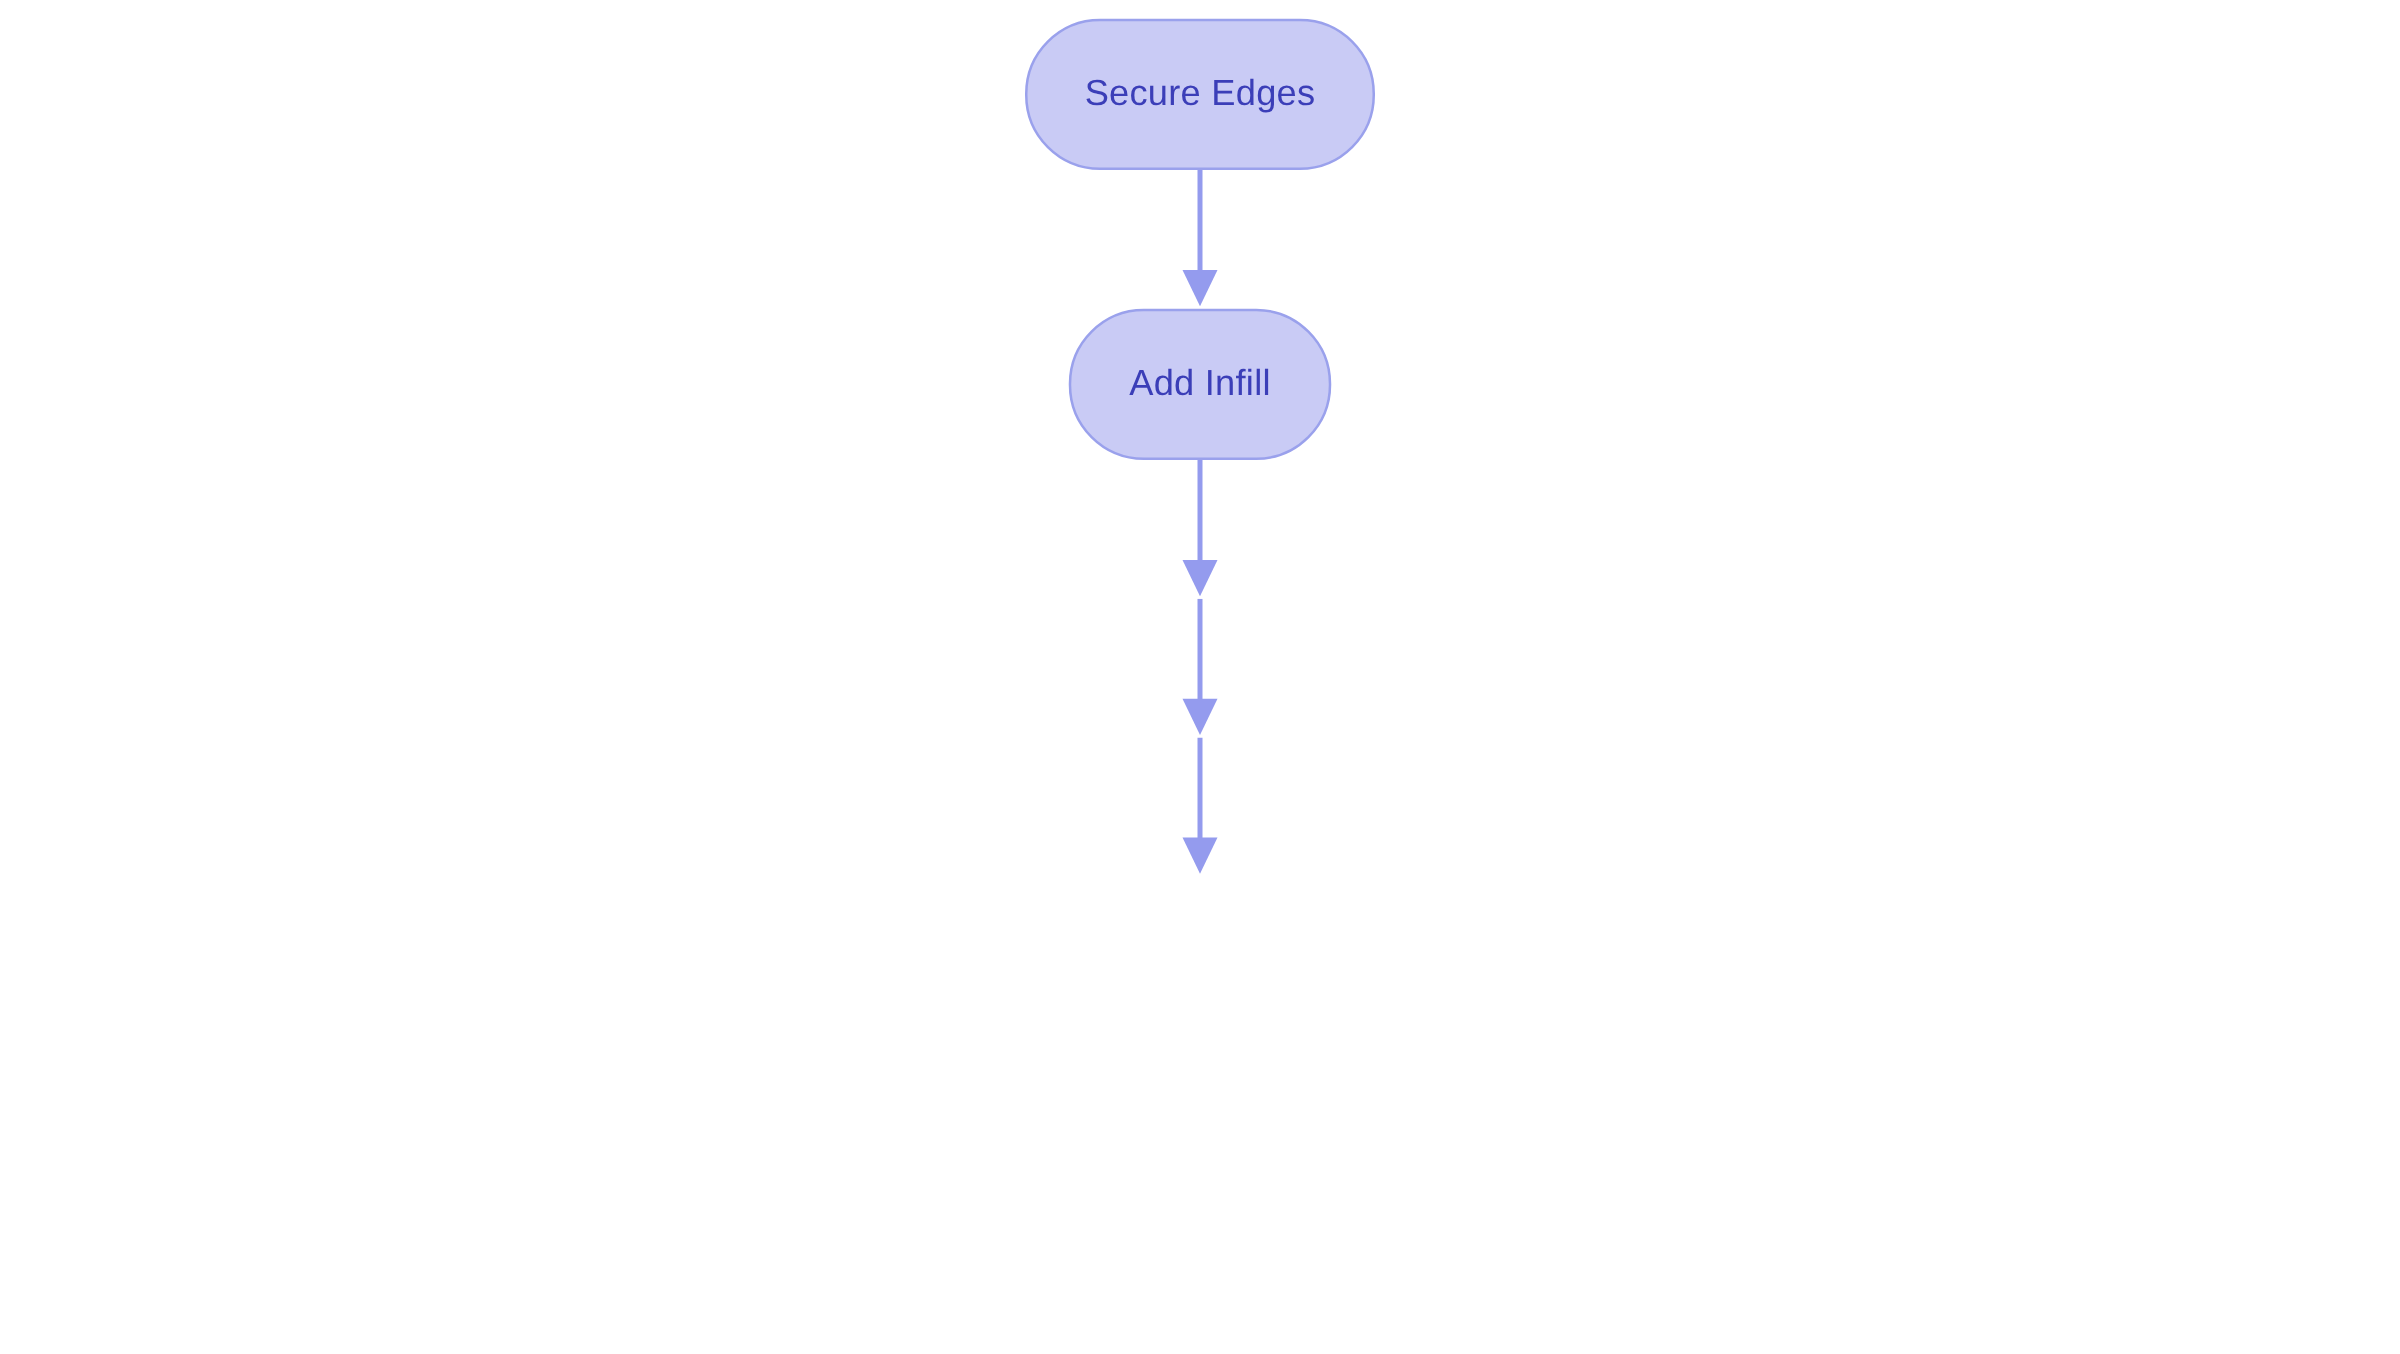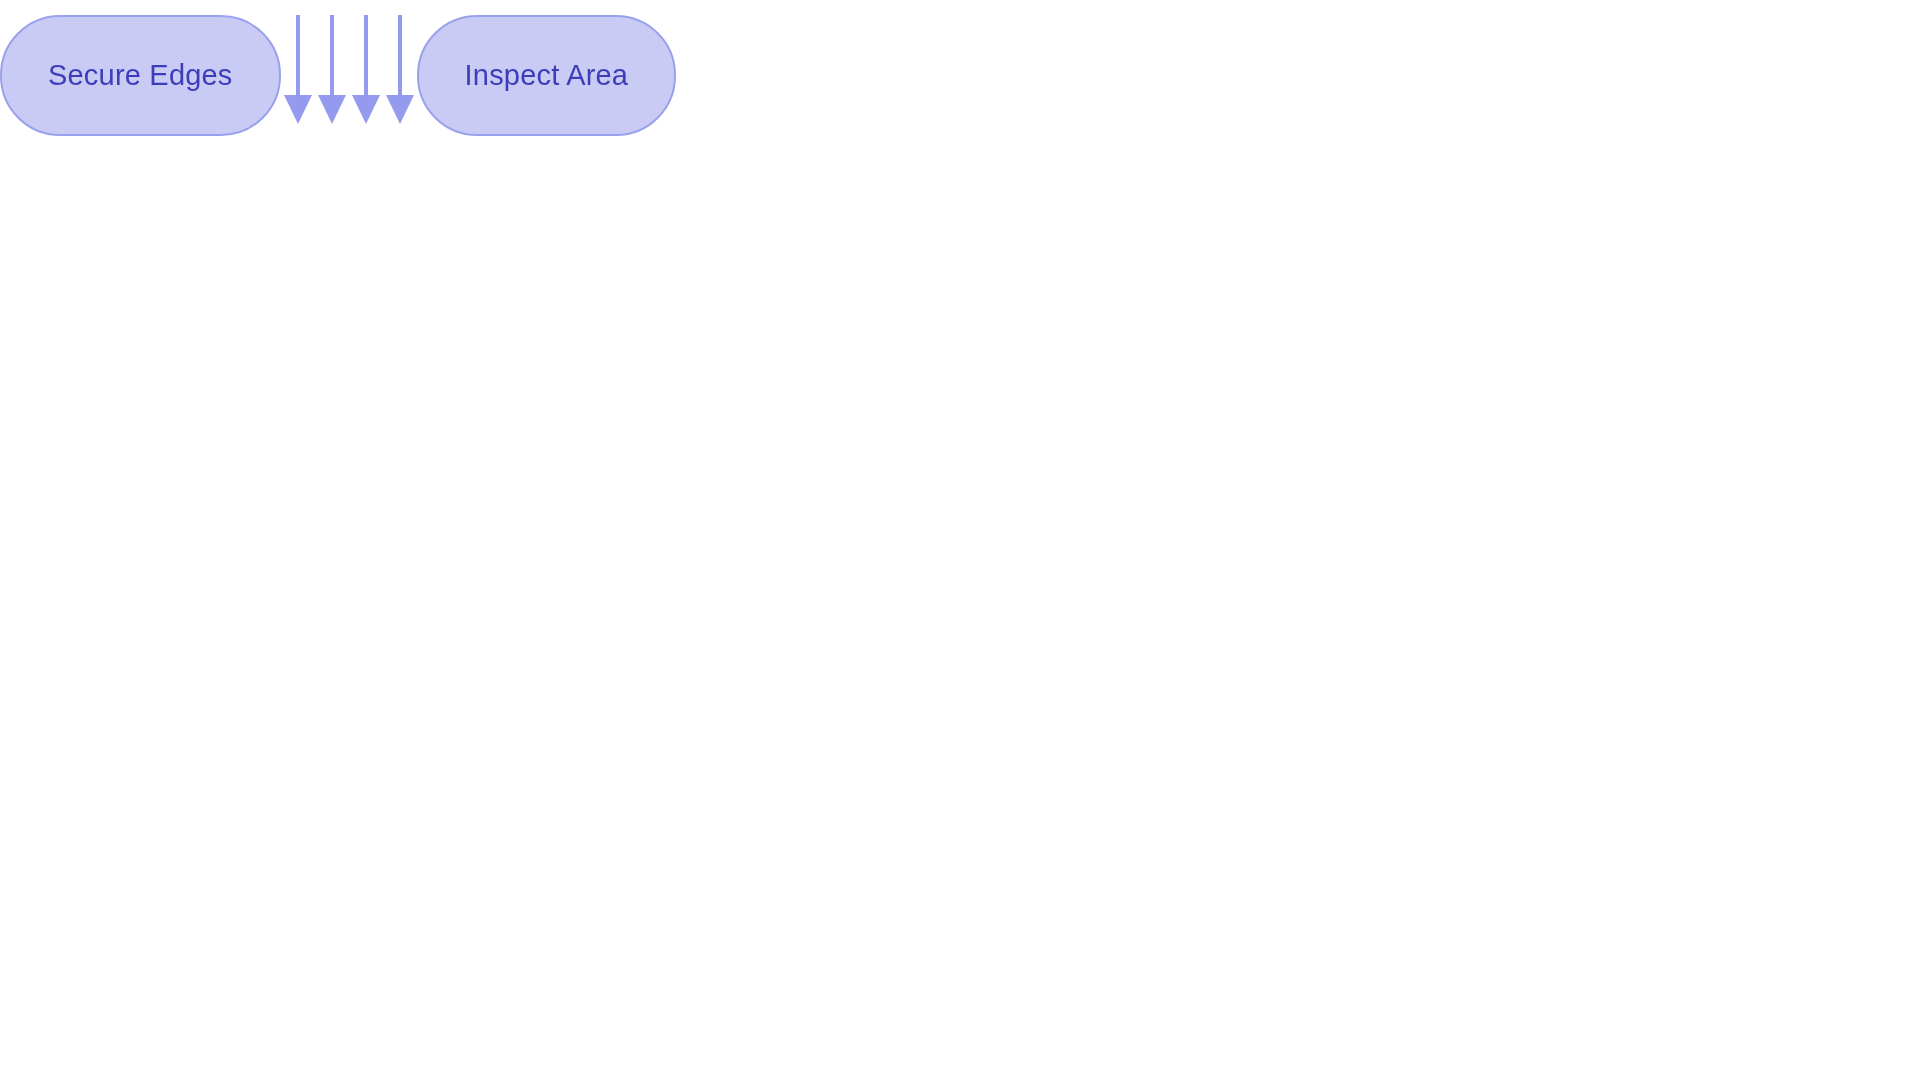--- a/index.html
+++ b/index.html
@@ -14,20 +14,22 @@
     background: #ffffff;
     overflow: hidden;
     font-family: "Liberation Sans", "DejaVu Sans", sans-serif;
   }
   .flow-column {
     position: absolute;
     left: 0;
     top: 15px;
     width: 100%;
     display: flex;
+    flex-direction: column;
+    align-items: center;
   }
   .flow-node {
     box-sizing: border-box;
     height: 121px;
     min-width: 200px;
     padding: 0 46px;
     border-radius: 60px;
     background: #c9cbf5;
     border: 2px solid #9aa1ec;
     display: flex;
@@ -61,36 +63,36 @@
 
     <div class="flow-node">
       <span class="node-label">Secure Edges</span>
     </div>
 
     <svg class="connector" viewBox="0 0 34 111">
       <line class="stem" x1="17" y1="0" x2="17" y2="84"></line>
       <polygon class="head" points="3,80 31,80 17,109"></polygon>
     </svg>
 
+    <div class="flow-node">
+      <span class="node-label">Add Infill</span>
+    </div>
 
     <svg class="connector" viewBox="0 0 34 111">
       <line class="stem" x1="17" y1="0" x2="17" y2="84"></line>
       <polygon class="head" points="3,80 31,80 17,109"></polygon>
     </svg>
 
 
     <svg class="connector" viewBox="0 0 34 111">
       <line class="stem" x1="17" y1="0" x2="17" y2="84"></line>
       <polygon class="head" points="3,80 31,80 17,109"></polygon>
     </svg>
 
 
     <svg class="connector" viewBox="0 0 34 111">
       <line class="stem" x1="17" y1="0" x2="17" y2="84"></line>
       <polygon class="head" points="3,80 31,80 17,109"></polygon>
     </svg>
 
-    <div class="flow-node">
-      <span class="node-label">Inspect Area</span>
-    </div>
 
   </div>
 </div>
 
 </body></html>

